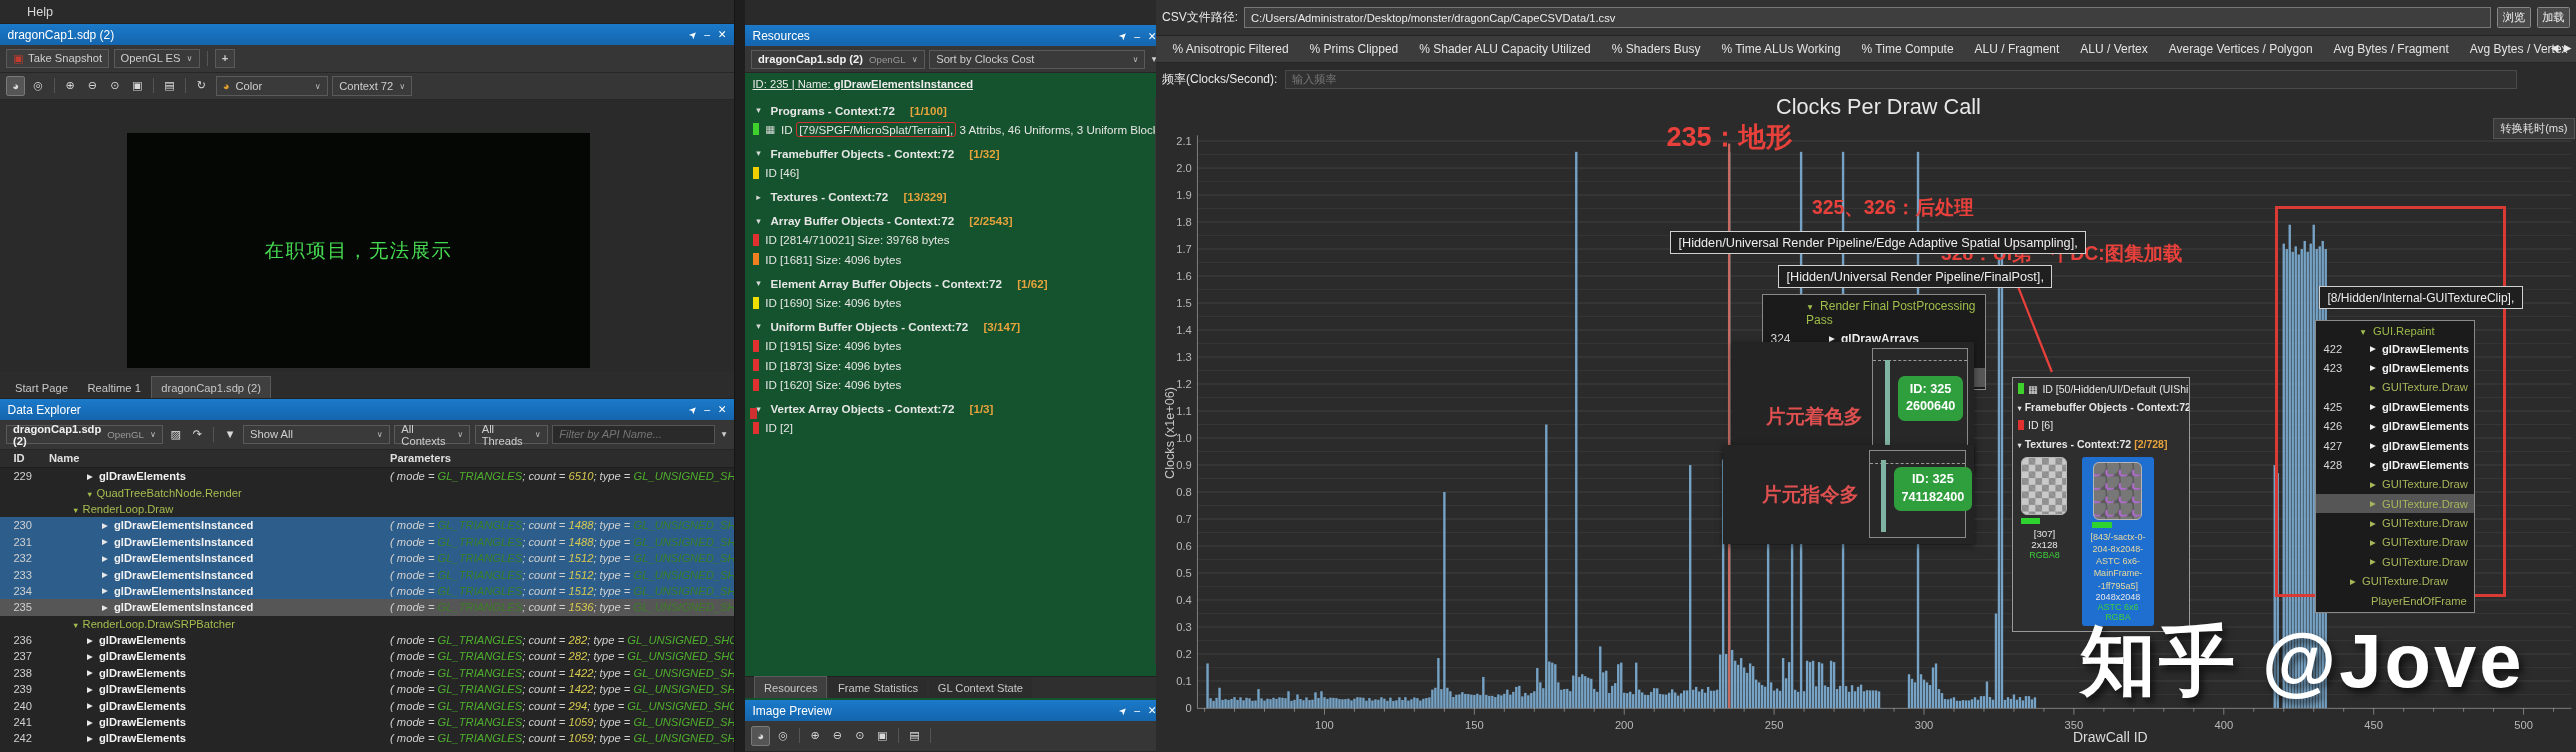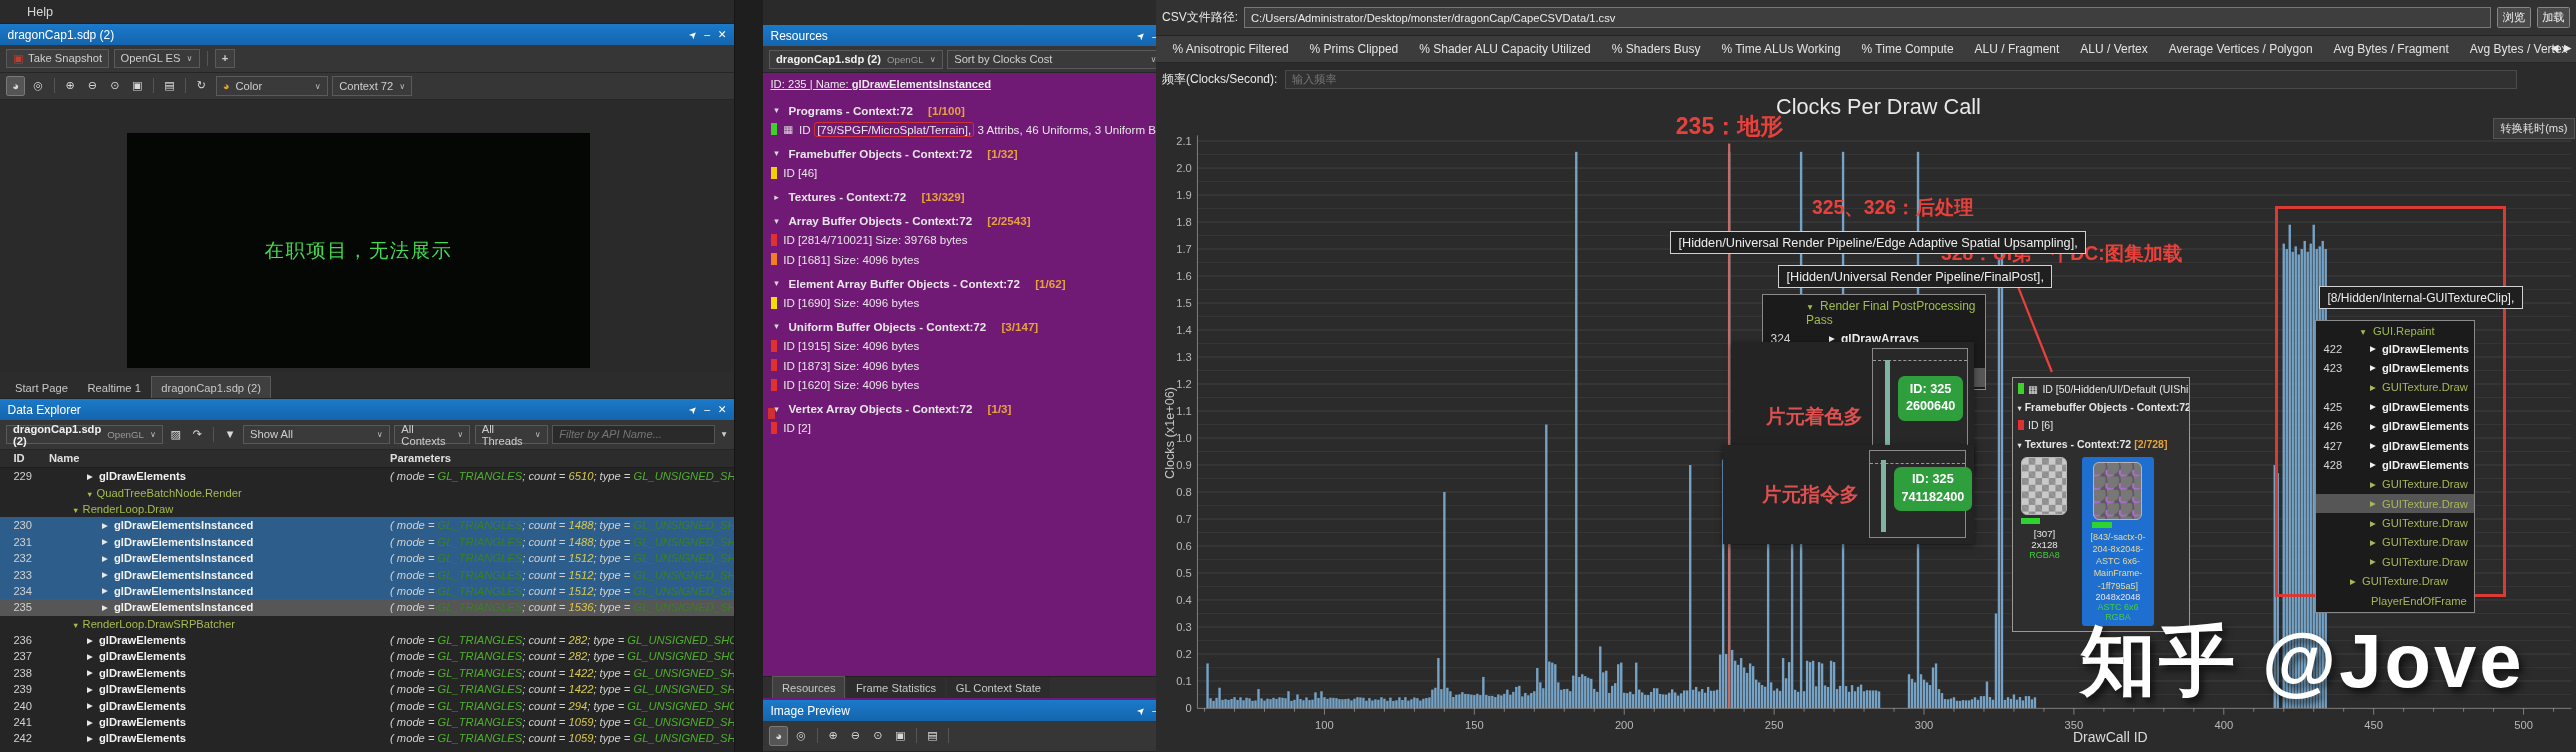--- a/index.html
+++ b/index.html
@@ -1,20 +1,20 @@
 <!DOCTYPE html>
 <html style="font-size:12px"><head>
 <meta charset="utf-8">
 <style>
   html,body{margin:0;padding:0;background:#141414;}
   *{box-sizing:border-box;font-family:"Liberation Sans","DejaVu Sans",sans-serif;}
   #root{position:relative;width:2576px;height:753px;background:#1e1e1e;overflow:hidden;color:#e6e6e6;}
   .panel{position:absolute;top:0;height:753px;overflow:hidden;}
   #left-panel{left:0;width:735px;background:#2f2f2f;border-right:1.5px solid #151515;}
-  #mid-panel{left:763px;width:420px;background:#701a75;border-right:1.5px solid #151515;}
+  #mid-panel{left:745px;width:420px;background:#14532d;border-right:1.5px solid #151515;}
   #right-panel{left:1156px;width:1420px;background:#2b2b2b;}
   
   .menubar{height:24px;background:#2a2a2a;display:flex;align-items:center;padding-left:27px;font-size:12.7px;color:#d8d8d8;border-bottom:0.7px solid #222;}
   .titlebar{height:21px;background:linear-gradient(#1b7ac9,#1465ae);display:flex;align-items:center;padding:0 7.5px;font-size:12px;color:#fff;}
   .titlebar .sp{flex:1;}
   .win-ic{color:#fff;font-size:10.5px;margin-left:7.5px;line-height:1;}
   .pin-ic{display:inline-block;transform:rotate(-45deg);font-size:9.7px;}
   .toolbar{display:flex;align-items:center;background:#363636;border-bottom:0.7px solid #262626;padding:0 6px;gap:4.5px;}
   .tbtn{display:flex;align-items:center;gap:4.5px;background:#3e3e3e;border:0.7px solid #5a5a5a;color:#cfcfcf;font-size:11.2px;padding:1.5px 6px;height:19.4px;}
   .icbtn{width:19.4px;height:19.4px;display:flex;align-items:center;justify-content:center;color:#d8d8d8;font-size:11.2px;background:transparent;border:0.7px solid transparent;}
@@ -838,21 +838,21 @@
         <rect x="1565.1592997811815" y="333.26066350710903" width="3.2" height="614.739336492891" fill="#76a3c5"></rect>
         <rect x="766.2111597374179" y="192" width="3" height="756" fill="#c96a60"></rect>
         <line x1="1200" y1="498" x2="1150" y2="372" stroke="#e8413c" stroke-width="3"></line>
         <polygon points="1146,362 1161,377 1143,383" fill="#e8413c"></polygon>
       </svg>
 
     <div class="chart-txt" style="left:620px;top:94px;font-size:21.7px;">Clocks Per Draw Call</div>
     <div class="chart-txt" style="left:-46px;top:426px;font-size:12.7px;color:#c8c8c8;transform:rotate(-90deg);width:119px;text-align:center;">Clocks (x1e+06)</div>
     <div class="chart-txt" style="left:917px;top:729px;font-size:14px;color:#dcdcdc;">DrawCall ID</div>
 
-    <div class="ann-red" style="left:499px;top:111px;width:149px;text-align:center;font-size:23px;">235：地形</div>
+    <div class="ann-red" style="left:499px;top:119px;width:149px;text-align:center;font-size:27px;">235：地形</div>
     <div class="ann-red" style="left:656px;top:194px;font-size:19.4px;">325、326：后处理</div>
     <div class="ann-red" style="left:785px;top:240px;font-size:19.4px;">328：UI第一个DC:图集加载</div>
 
     <div class="tip-box" style="left:514px;top:231px;">[Hidden/Universal Render Pipeline/Edge Adaptive Spatial Upsampling],</div>
     <div class="tip-box" style="left:622px;top:265px;">[Hidden/Universal Render Pipeline/FinalPost],</div>
 
     <div class="ov-list" style="left:606px;top:294px;width:224px;" id="post-list">
         <div class="hdr"><span class="sarr">▼</span><span class="ht">Render Final PostProcessing Pass</span></div>
         <div class="ov-row">
           <span class="oid">324</span>

